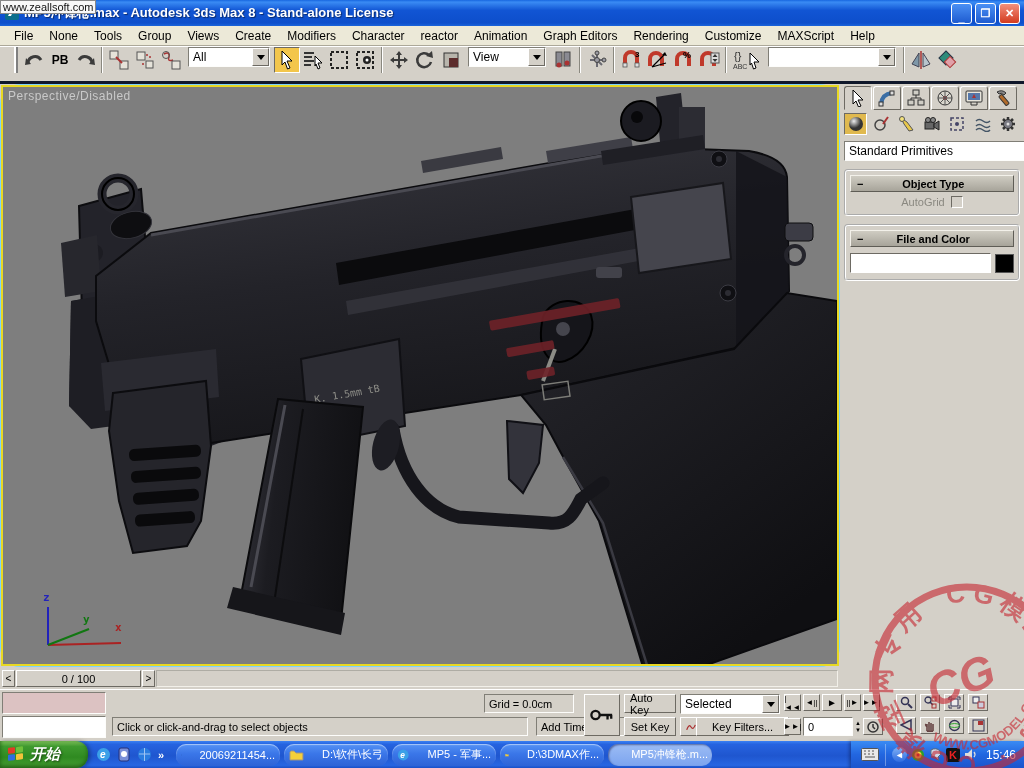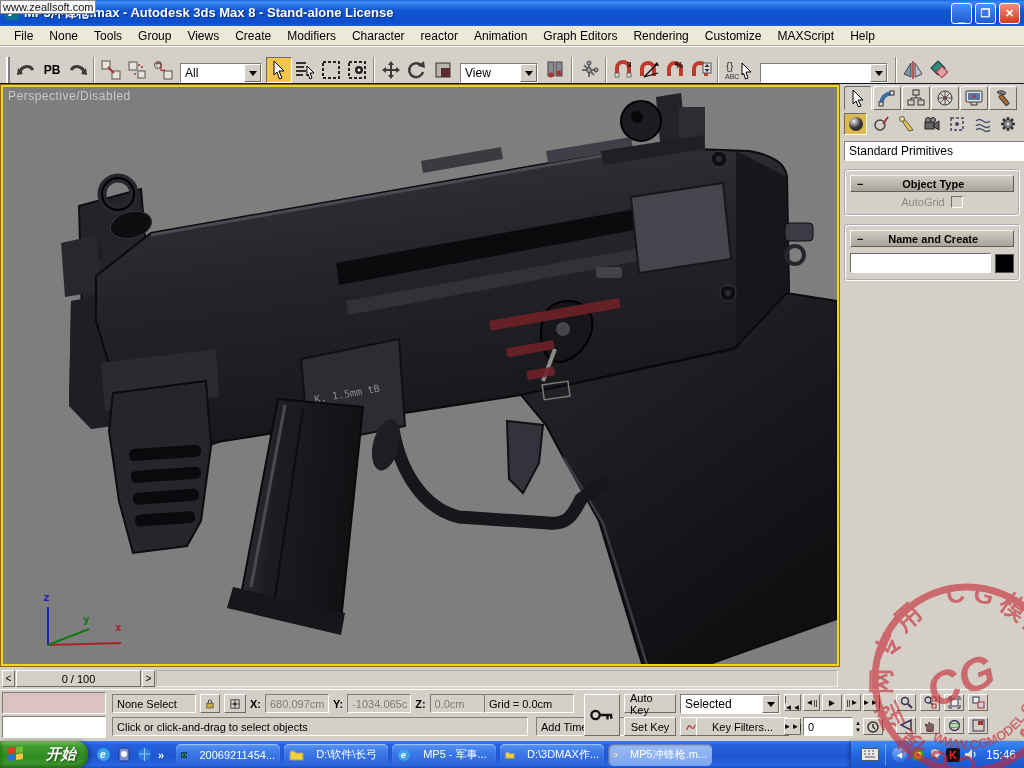--- a/index.html
+++ b/index.html
@@ -13,33 +13,33 @@
   .wbtn { width:21px; height:21px; margin-left:3px; border-radius:3px; border:1px solid #fff;
     display:flex; align-items:center; justify-content:center; color:#fff; font-weight:bold; font-size:11px;
     background:linear-gradient(180deg,#4a90f4,#1e5bd0); }
   .wbtn.close { background:linear-gradient(180deg,#f3907c,#d33b1f); }
   
   #menubar { position:absolute; top:26px; left:0; width:1024px; height:20px; background:#ece9d8;
     display:flex; align-items:center; padding-left:6px; gap:0; border-bottom:1px solid #aca899;}
   .menu-item { padding:2px 8px; font-size:12px; cursor:default; }
   
   #toolbar { position:absolute; top:46px; left:0; width:1024px; height:38px; background:#d4d0c8;
-    border-top:1px solid #fff; border-bottom:1px solid #0f172a; display:flex; align-items:flex-end; padding:0 2px; }
+    border-top:1px solid #fff; border-bottom:3px solid #0f172a; display:flex; align-items:flex-start; padding:0 10px; }
   .grip { width:3px; height:26px; border-left:2px solid #fff; border-right:2px solid #808080; margin:0 4px; }
   .sep { width:0; height:26px; border-left:1px solid #8a887f; border-right:1px solid #ffffff; margin:0 3px; }
   .ib { width:26px; height:26px; display:flex; align-items:center; justify-content:center; background:#d4d0c8; }
   .ib.lit { background:#f3c64b; border:1px solid; border-color:#6d6a63 #ffffff #ffffff #6d6a63; }
   .ddl { height:20px; background:#fff; border:1px solid; border-color:#807e76 #fdfdfb #fdfdfb #807e76;
     display:flex; align-items:center; }
   .ddl .val { flex:1; padding:0 4px; font-size:12px; }
   .ddl .arrowbtn { width:17px; height:18px; border:1px solid; border-color:#fff #6d6a63 #6d6a63 #fff;
     background:#d4d0c8; display:flex; align-items:center; justify-content:center; }
   .tri-d { width:0; height:0; border-left:4px solid transparent; border-right:4px solid transparent; border-top:5px solid #000; }
   
-  #viewport-wrap { position:absolute; top:84px; left:0; width:840px; height:583px; background:#a16207; padding:1px; }
+  #viewport-wrap { position:absolute; top:84px; left:0; width:840px; height:583px; background:#7dd3fc; padding:1px;border-radius:20px; }
   #viewport { width:100%; height:100%; border:2px solid #e8d823; background:#7e7e7e; position:relative; overflow:hidden; }
   #vp-label { position:absolute; top:2px; left:5px; color:#c9c9c9; font-size:12px; letter-spacing:0.5px; }
   
   #cmdpanel { position:absolute; top:84px; left:840px; width:184px; height:605px; background:#d4d0c8; padding:2px 4px; }
   .tabrow { display:flex; gap:1px; margin-bottom:3px; }
   .tab { width:28px; height:24px; display:flex; align-items:center; justify-content:center;
     border:1px solid; border-color:#fff #6d6a63 #6d6a63 #fff; background:#d4d0c8; border-radius:3px 3px 0 0; }
   .tab.active { border-color:#6d6a63 #fff #d4d0c8 #6d6a63; }
   .catrow { display:flex; gap:2px; margin:2px 0 6px 0; align-items:center; }
   .cat { width:24px; height:22px; display:flex; align-items:center; justify-content:center; }
@@ -76,29 +76,29 @@
   .sfield.dim { color:#7d7b73; }
   .sbtn { height:19px; display:flex; align-items:center; justify-content:center; padding:0 5px; font-size:11px;
     border:1px solid; border-color:#fff #6d6a63 #6d6a63 #fff; background:#d4d0c8; }
   .pb { width:17px; height:17px; padding:0; font-size:8px; }
   
   #taskbar { position:absolute; top:741px; left:0; width:1024px; height:27px;
     background:linear-gradient(180deg,#3a81f3 0%,#2663e0 12%,#1f56cf 55%,#2766e2 90%,#1b4fc4 100%); display:flex; align-items:center; }
   #startbtn { width:88px; height:27px; border-radius:0 12px 12px 0;
     background:linear-gradient(180deg,#7ebf5a 0%,#3f9a2f 20%,#2f8a21 60%,#4aa336 100%);
     box-shadow:inset 0 -2px 4px #1d5c12, 2px 0 4px rgba(0,0,0,.35);
-    display:flex; align-items:center; gap:22px; padding-left:8px; color:#fff; font-weight:bold; font-style:italic; font-size:15px;
+    display:flex; align-items:center; gap:6px; padding-left:8px; color:#fff; font-weight:bold; font-style:italic; font-size:15px;
     text-shadow:1px 1px 2px #1d4a12; }
   .flag { width:16px; height:15px; display:grid; grid-template-columns:7px 7px; grid-template-rows:6px 6px; gap:1px; transform:skewY(-6deg); }
   .flag i { border-radius:1px; }
   #quick { display:flex; align-items:center; gap:6px; padding:0 8px; color:#fff; }
   .tray-sep { width:1px; height:22px; background:rgba(255,255,255,.35); margin:0 2px; }
-  .taskbtn { width:104px; height:22px; margin-left:4px; border-radius:5px;
+  .taskbtn { width:104px; height:22px; margin-left:4px; border-radius:10px;
     background:linear-gradient(180deg,#5592f5,#3a76e8 45%,#2e63d6); box-shadow:inset 0 1px 1px rgba(255,255,255,.5);
-    display:flex; align-items:center; gap:12px; padding:8px 5px; color:#fff; font-size:11px; overflow:hidden; white-space:nowrap; }
+    display:flex; align-items:center; gap:18px; padding:8px 5px; color:#fff; font-size:11px; overflow:hidden; white-space:nowrap; }
   .taskbtn.active { background:linear-gradient(180deg,#9cbcf4,#7ca4ef); box-shadow:inset 1px 1px 2px rgba(0,0,50,.45); color:#fff; }
   #tray { margin-left:auto; height:27px; display:flex; align-items:center; gap:4px; padding:0 8px 0 10px;
     background:linear-gradient(180deg,#3a8bf4,#2266e0 50%,#1c55cc); box-shadow:-2px 0 3px rgba(0,0,30,.3); color:#fff; }
   #clock { font-size:12px; color:#fff; margin-left:4px;text-align:right; }
   .collapse { width:15px; height:15px; border-radius:50%; background:linear-gradient(180deg,#7fb0f6,#2f6ce0);
     color:#fff; display:flex; align-items:center; justify-content:center; font-size:9px; font-weight:bold; }
   
   #wm-site { position:absolute; top:0; left:0; z-index:60; background:#f8f8f8; border:1px solid #888;
     font-size:11px; padding:0 2px; color:#111; }
   #stamp { position:absolute; left:860px; top:572px; z-index:55; pointer-events:none; opacity:.62; }
@@ -526,21 +526,21 @@
     </div>
     <div class="agrow">
       <span>AutoGrid</span>
       <span class="chk"></span>
     </div>
   </div>
 
   <div class="rollout">
     <div class="roll-head">
       <span class="minus">−</span>
-      <span class="rtitle">Name and Create</span>
+      <span class="rtitle">File and Color</span>
     </div>
     <div class="namerow">
       <div class="namein"></div>
       <div class="swatch"></div>
     </div>
   </div>
 </div>
 
 <div id="timeslider">
   <div class="tsbtn">&lt;</div>
@@ -548,42 +548,20 @@
   <div class="tsbtn">&gt;</div>
   <div id="ts-track"></div>
 </div>
 
 <div id="statusbar">
   <div id="listener">
     <div class="pink"></div>
     <div class="white"></div>
   </div>
 
-  <div class="srow" style="left:112px; top:4px;">
-    <div class="sfield" style="width:84px">None Select</div>
-    <div class="sbtn" style="width:20px">
-      <svg width="10" height="12" viewBox="0 0 10 12">
-          <rect x="1" y="5" width="8" height="6" fill="#caa93a" stroke="#555"></rect>
-          <path d="M3 5 V3 a2 2 0 0 1 4 0 V5" fill="none" stroke="#555" stroke-width="1.5"></path>
-        </svg>
-    </div>
-    <div class="sbtn" style="width:22px">
-      <svg width="12" height="12" viewBox="0 0 12 12">
-          <rect x="1" y="1" width="10" height="10" fill="none" stroke="#333"></rect>
-          <circle cx="6" cy="6" r="2" fill="#333"></circle>
-          <path d="M6 1 V4 M6 8 V11 M1 6 H4 M8 6 H11" stroke="#333"></path>
-        </svg>
-    </div>
-    <b>X:</b>
-    <div class="sfield dim" style="width:64px">680.097cm</div>
-    <b>Y:</b>
-    <div class="sfield dim" style="width:64px">-1034.065c</div>
-    <b>Z:</b>
-    <div class="sfield dim" style="width:56px">0.0cm</div>
-  </div>
   <div class="srow" style="left:484px; top:4px;">
     <div class="sfield" style="width:90px">Grid = 0.0cm</div>
   </div>
 
   <div class="srow" style="left:112px; top:27px;">
     <div class="sfield" style="width:416px">Click or click-and-drag to select objects</div>
     <div class="sfield" style="width:90px; margin-left:4px">Add Time Tag</div>
   </div>
 
   <div class="sbtn" style="position:absolute; left:584px; top:4px; width:36px; height:42px;">

